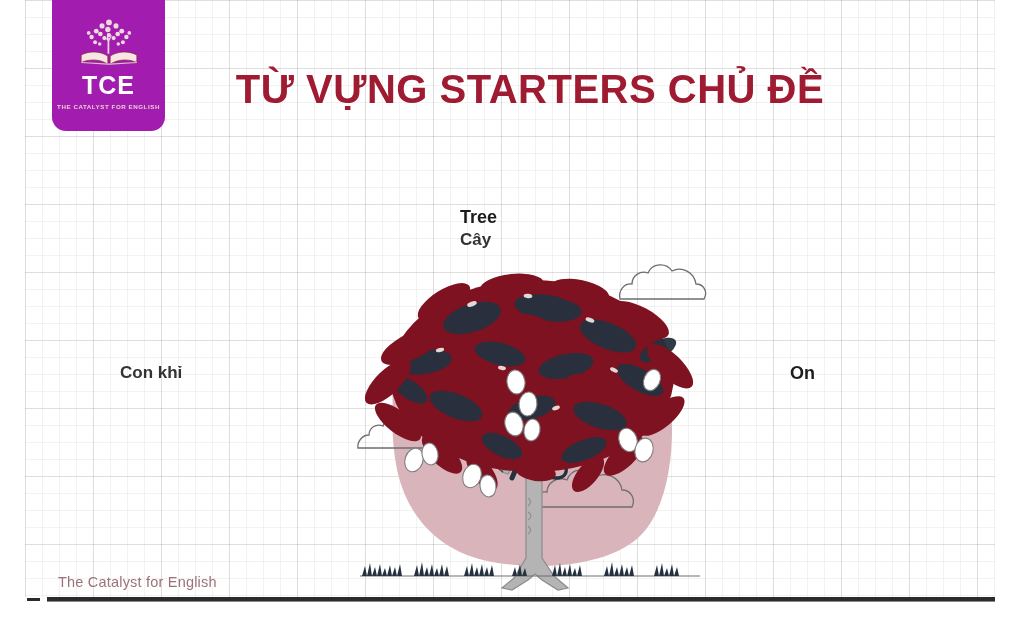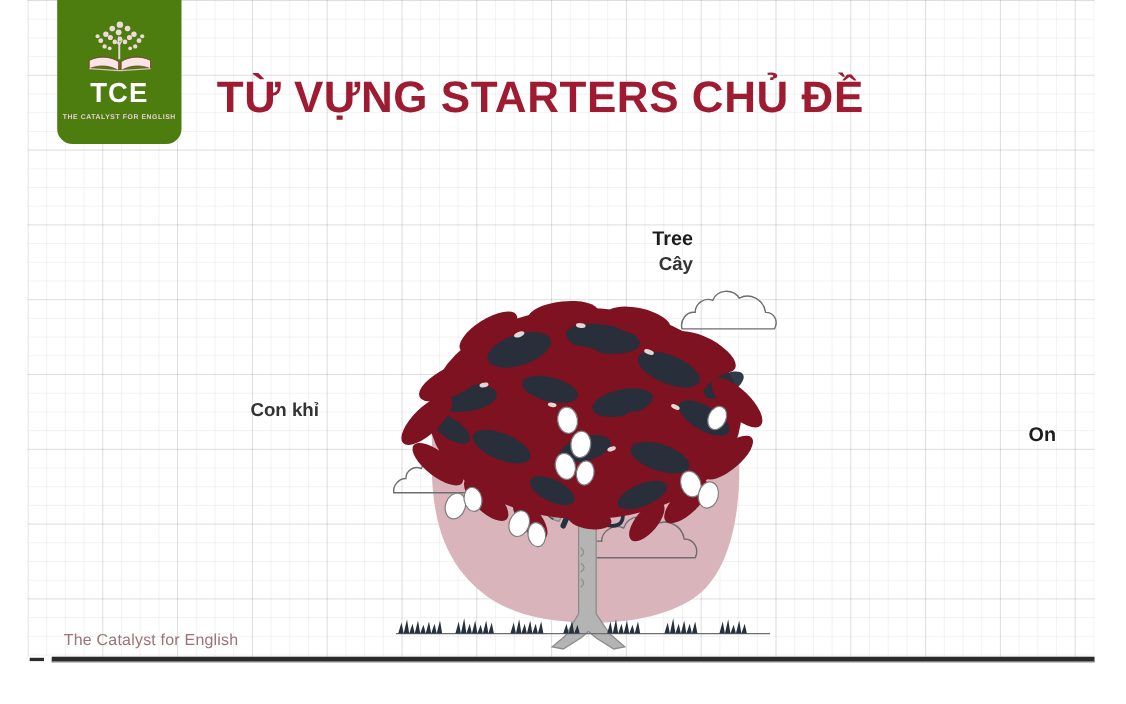--- a/index.html
+++ b/index.html
@@ -19,51 +19,51 @@
       linear-gradient(to bottom, rgba(120,110,115,.085) 1px, transparent 1px),
       linear-gradient(to right, rgba(120,110,115,.16) 1px, transparent 1px),
       linear-gradient(to bottom, rgba(120,110,115,.16) 1px, transparent 1px);
     background-size:17px 17px,17px 17px,68px 68px,68px 68px;
     background-position:0 0,0 0,0 0,0 0;
   }
 
   
   .logo-badge{
     position:absolute;left:52px;top:0;width:113px;height:131px;
-    background:#4d7c0f;
+    background:#a21caf;
     border-radius:0 0 14px 14px;
     display:flex;flex-direction:column;align-items:center;
     justify-content:flex-start;
   }
   .logo-mark{margin-top:12px;width:72px;height:58px;}
   .logo-title{
     color:#fff;font-weight:bold;font-size:25px;letter-spacing:1px;
     line-height:1;margin-top:3px;
   }
   .logo-sub{
     color:#E9CFD3;font-size:6.2px;letter-spacing:.55px;
     margin-top:5px;font-weight:bold;white-space:nowrap;
   }
 
   
   .headline{
-    position:absolute;left:197px;top:62px;width:700px;
-    text-align:left;color:#9E1B32;
+    position:absolute;left:180px;top:62px;width:700px;
+    text-align:center;color:#9E1B32;
     font-weight:bold;font-size:40px;line-height:1.35;
     letter-spacing:.5px;
   }
   .headline .l2{display:block;}
 
   
-  .vocab{position:absolute;text-align:right;width:170px;}
+  .vocab{position:absolute;text-align:left;width:170px;}
   .vocab .en{font-size:18px;font-weight:bold;color:#1c1c1c;line-height:1.25;}
   .vocab .vi{font-size:17px;font-weight:bold;color:#333;line-height:1.3;}
   .vocab-tree{left:460px;top:206px;}
   .vocab-monkey{left:120px;top:362px;}
-  .vocab-on{left:790px;top:362px;margin-top:22px;}
+  .vocab-on{left:790px;top:362px;}
 
   
   .illus{position:absolute;left:352px;top:258px;width:366px;height:340px;}
   .illus svg{display:block;width:366px;height:340px;}
 
   
   .footer-text{
     position:absolute;left:58px;top:574px;
     font-size:14.5px;color:#9C7278;letter-spacing:.2px;
   }

